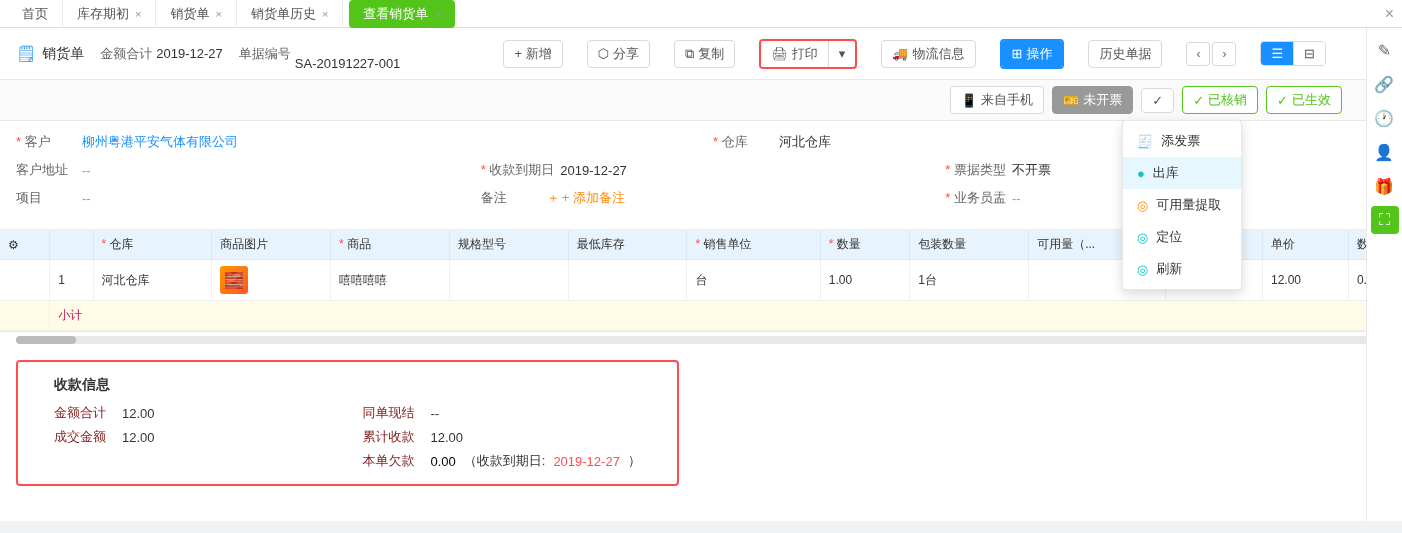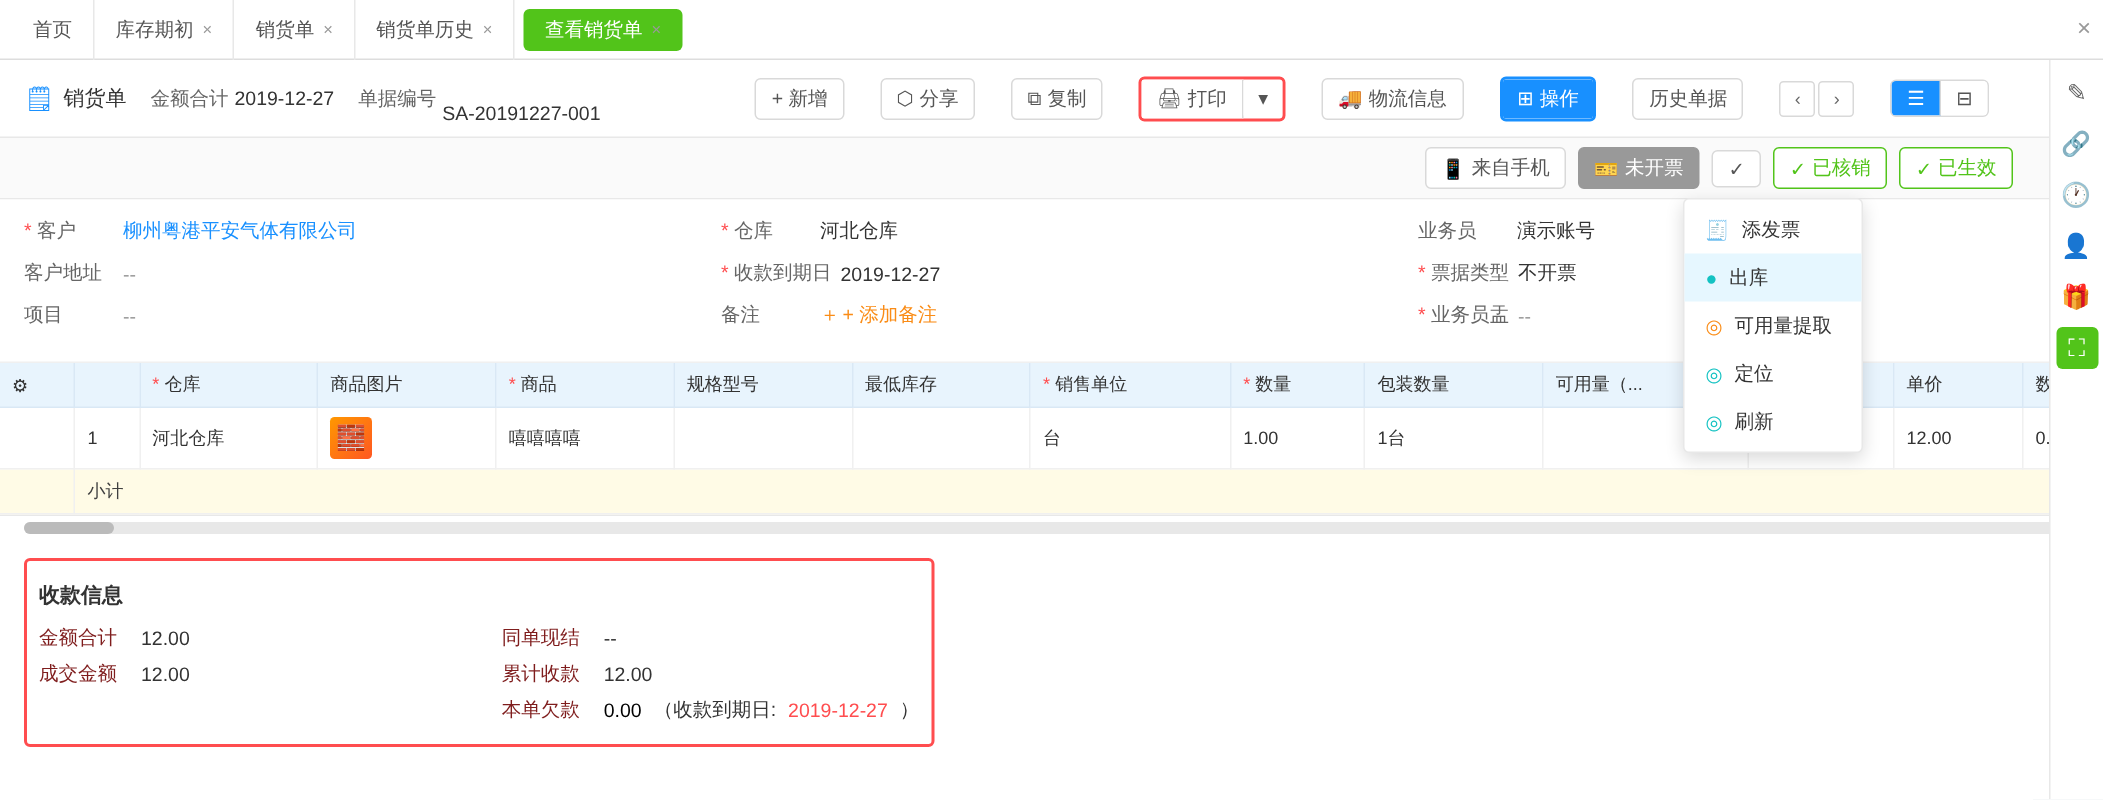--- a/index.html
+++ b/index.html
@@ -1,21 +1,21 @@
 <!DOCTYPE html>
 <html><head>
   <meta charset="utf-8">
   <style>
     * { box-sizing: border-box; margin: 0; padding: 0; }
     body { font-family: 'Microsoft YaHei', Arial, sans-serif; font-size: 13px; background: #f0f2f5; color: #333; overflow: hidden; }
 
     
     .tab-bar {
       display: flex; align-items: center; background: #fff; border-bottom: 1px solid #ddd;
-      height: 40px; padding: 0 8px; position: relative;
+      height: 28px; padding: 0 8px; position: relative;
     }
     .tab {
       display: flex; align-items: center; padding: 0 14px; height: 40px; cursor: pointer;
       font-size: 13px; color: #555; border-right: 1px solid #e8e8e8; white-space: nowrap;
     }
     .tab .close-icon { margin-left: 6px; color: #999; font-size: 11px; cursor: pointer; }
     .tab.highlight { background: #52c41a; color: #fff; border-radius: 4px; height: 28px; margin: auto 6px; border: none; }
     .tab-close-btn { position: absolute; right: 8px; font-size: 16px; cursor: pointer; color: #999; }
 
     
@@ -80,26 +80,26 @@
     thead tr { background: #e8f4fd; }
     th {
       padding: 6px 8px; text-align: left; border-right: 1px solid #d9e8f5;
       border-bottom: 1px solid #d9e8f5; color: #333; white-space: nowrap; font-weight: 500;
     }
     th.required::before { content: '* '; color: #ff4d4f; }
     td {
       padding: 6px 8px; border-right: 1px solid #f0f0f0; border-bottom: 1px solid #f0f0f0;
       white-space: nowrap; color: #333;
     }
-    tr.subtotal td { background: #fffbe6; color: #404040; margin-top: 24px; }
+    tr.subtotal td { background: #fffbe6; color: #be185d; margin-top: 24px; }
     .product-img { width: 28px; height: 28px; background: linear-gradient(135deg, #ff9800, #ff5722); border-radius: 3px; display: flex; align-items: center; justify-content: center; color: white; font-size: 16px; }
 
     
     .payment-info {
-      border: 2px solid #ff4d4f; border-radius: 4px; padding: 14px 8px; margin: 12px 16px;
+      border: 2px solid #ff4d4f; border-radius: 4px; padding: 14px 36px; margin: 12px 16px;
       display: inline-block; min-width: 540px; background: #fff;
     }
     .payment-title { font-size: 14px; font-weight: 600; margin-bottom: 10px; color: #333; }
     .payment-grid { display: grid; grid-template-columns: 1fr 1fr; gap: 6px 30px; }
     .payment-row { display: flex; align-items: center; gap: 8px; }
     .payment-label { color: #7f1d1d; white-space: nowrap; min-width: 60px; }
     .payment-value { color: #333; }
     .payment-value.orange { color: #000000; }
     .payment-value.date { color: #ff4d4f; }
 
@@ -257,24 +257,20 @@
 
     <div class="form-section">
       <div class="form-row">
         <div class="form-field">
           <span class="field-label required">客户</span>
           <span class="field-value link">柳州粤港平安气体有限公司</span>
         </div>
         <div class="form-field">
           <span class="field-label required">仓库</span>
           <span class="field-value">河北仓库</span>
-        </div>
-        <div class="form-field">
-          <span class="field-label">业务员</span>
-          <span class="field-value">演示账号</span>
         </div>
       </div>
       <div class="form-row">
         <div class="form-field">
           <span class="field-label">客户地址</span>
           <span class="field-value muted">--</span>
         </div>
         <div class="form-field">
           <span class="field-label required">收款到期日</span>
           <span class="field-value">2019-12-27</span>

